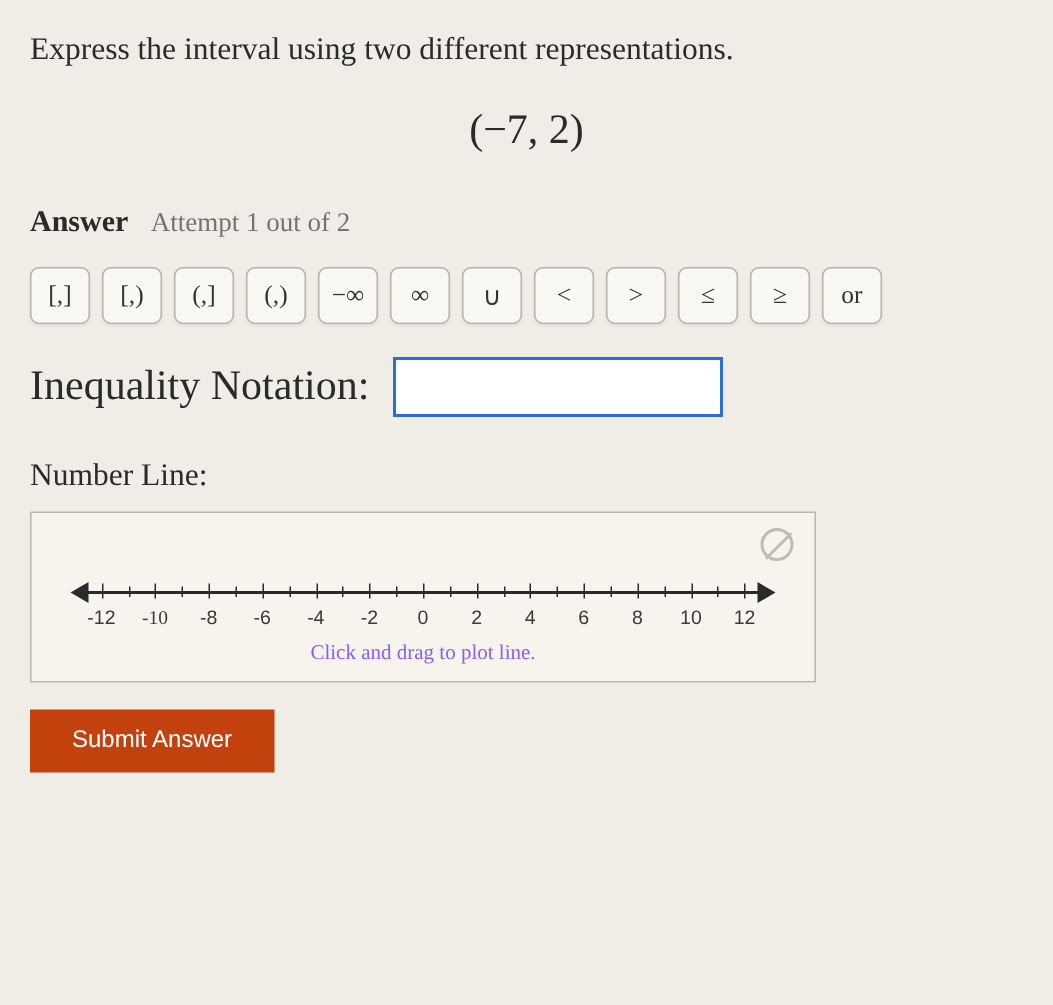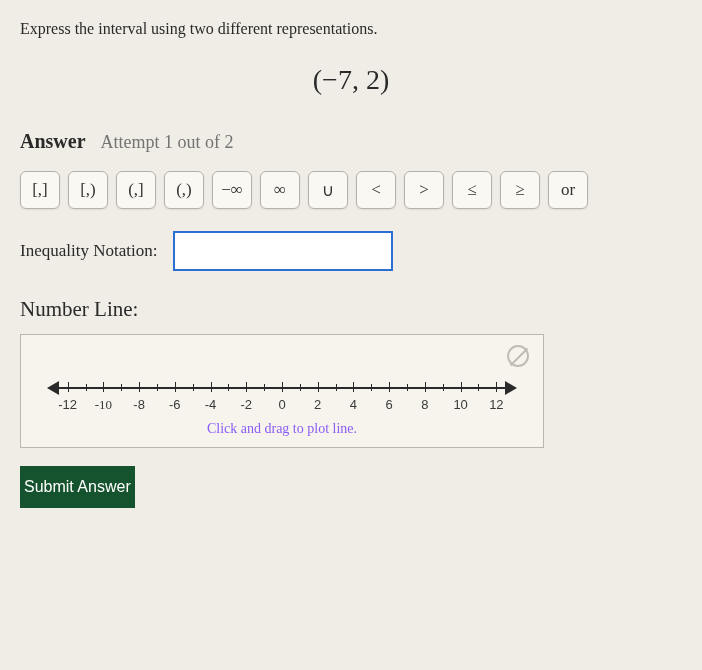--- a/index.html
+++ b/index.html
@@ -5,21 +5,21 @@
   * { box-sizing: border-box; }
   body {
     margin: 0;
     padding: 18px 20px;
     width: 702px;
     font-family: Georgia, 'Times New Roman', serif;
     background: #f0ede6;
     color: #2a2a2a;
   }
   .prompt {
-    font-size: 16px;
+    font-size: 21px;
     line-height: 1.4;
     margin-bottom: 24px;
   }
   .interval-display {
     text-align: center;
     font-size: 28px;
     font-family: 'Times New Roman', serif;
     margin: 18px 0 34px 0;
   }
   .answer-row {
@@ -49,21 +49,21 @@
     color: #333;
     cursor: pointer;
     box-shadow: 0 1px 2px rgba(0,0,0,0.08);
   }
   .ineq-row {
     display: flex;
     align-items: center;
     gap: 16px;
     margin-bottom: 26px;
   }
-  .ineq-label { font-size: 17px; }
+  .ineq-label { font-size: 28px; }
   .ineq-input {
     width: 220px;
     height: 40px;
     border: 2px solid #2b6fd4;
     background: #fff;
     outline: none;
     padding: 0 10px;
     font-size: 18px;
   }
   .nl-label { font-size: 21px; margin-bottom: 12px; }
@@ -129,24 +129,24 @@
   }
   .nl-hint {
     text-align: center;
     font-size: 14px;
     color: #8b5cf6;
     margin-top: 4px;
     font-family: Georgia, serif;
   }
   .submit-btn {
     margin-top: 18px;
-    background: #14532d;
+    background: #c2410c;
     color: #fff;
     border: none;
-    padding: 12px 4px;
+    padding: 12px 28px;
     font-size: 16px;
     font-family: Arial, sans-serif;
     cursor: pointer;
   }
 </style>
 </head>
 <body>
 
 
 

